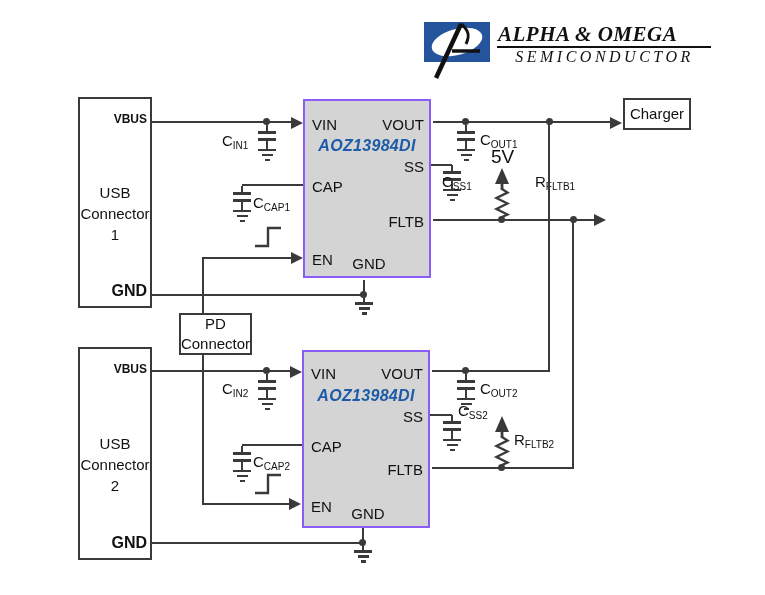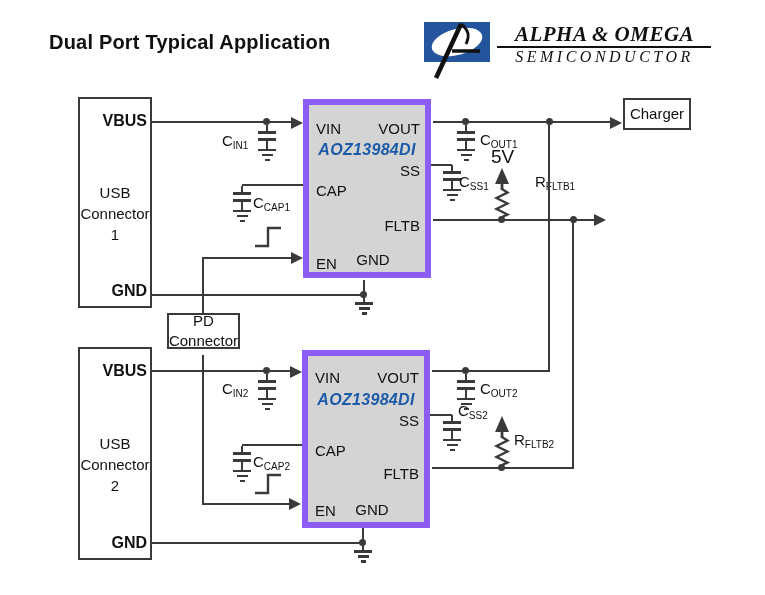--- a/index.html
+++ b/index.html
@@ -8,38 +8,38 @@
     --ic-blue:#1d5ba8;
     --logo-blue:#24549c;
   }
   *{box-sizing:border-box;margin:0;padding:0}
   body{background:#fff;font-family:"Liberation Sans",sans-serif;color:#111}
   .canvas{position:relative;width:765px;height:595px;background:#ffffff;overflow:hidden}
 
   .title{position:absolute;left:49px;top:31px;font-size:20px;font-weight:bold;letter-spacing:0.2px}
 
   
-  .brand1{position:absolute;left:498px;top:22px;width:213px;text-align:center;
+  .brand1{position:absolute;left:498px;top:22px;width:213px;
           font-family:"Liberation Serif",serif;font-style:italic;font-weight:bold;
           font-size:21px;letter-spacing:0.5px;white-space:nowrap}
   .brand-rule{position:absolute;left:497px;top:46px;width:214px;height:2px;background:#111}
   .brand2{position:absolute;left:498px;top:48px;width:213px;text-align:center;
           font-family:"Liberation Serif",serif;font-style:italic;
           font-size:16px;letter-spacing:3.5px;white-space:nowrap}
 
   
   .box{position:absolute;background:#fff;border:2px solid var(--wire)}
   .centerbox{display:flex;flex-direction:column;align-items:center;justify-content:center;
              font-size:15px;line-height:20px;text-align:center}
-  .usb-port{position:absolute;right:3px;top:13px;font-weight:bold;font-size:16px}
+  .usb-port{position:absolute;right:3px;top:13px;font-weight:bold;font-size:12px}
   .usb-gnd{position:absolute;right:3px;bottom:6px;font-weight:bold;font-size:16px}
   .usb-name{position:absolute;left:0;right:0;text-align:center;font-size:15px;line-height:21px}
 
   
-  .ic{position:absolute;background:var(--ic-fill);border:6px solid #8b5cf6}
+  .ic{position:absolute;background:var(--ic-fill);border:2px solid #8b5cf6}
   .pin{position:absolute;font-size:15px;white-space:nowrap}
   .ic-name{position:absolute;left:0;right:0;text-align:center;font-size:16px;font-weight:bold;
            font-style:italic;color:var(--ic-blue);letter-spacing:0.3px}
 
   
   .hw{position:absolute;height:2px;background:var(--wire)}
   .vw{position:absolute;width:2px;background:var(--wire)}
   .dot{position:absolute;width:7px;height:7px;border-radius:50%;background:var(--wire)}
   .arr{position:absolute;width:0;height:0;border-left:12px solid var(--wire);
        border-top:6px solid transparent;border-bottom:6px solid transparent}
@@ -61,21 +61,20 @@
   
   .clabel{position:absolute;font-size:15px;white-space:nowrap}
   .clabel .sub{font-size:10px;vertical-align:-3px}
   .v5{position:absolute;font-size:19px}
 </style>
 </head>
 <body>
 
 <div class="canvas">
 
-  <div class="title">Dual Port Typical Application</div>
 
   <svg style="position:absolute;left:424px;top:21px" width="70" height="60" viewBox="0 0 70 60">
     <rect x="0" y="1" width="66" height="40" fill="#24549c"></rect>
     <ellipse cx="33" cy="21" rx="26" ry="13" fill="#ffffff" transform="rotate(-15 33 21)"></ellipse>
     <path d="M12,57 L37,3" stroke="#111" stroke-width="4.5" fill="none"></path>
     <path d="M37,3 C45,9 46,15 42,23" stroke="#111" stroke-width="3" fill="none"></path>
     <path d="M28,30 L56,30" stroke="#111" stroke-width="3.5" fill="none"></path>
   </svg>
   <div class="brand1">ALPHA &amp; OMEGA</div>
   <div class="brand-rule"></div>
@@ -94,21 +93,21 @@
   <div class="box" style="left:78px;top:347px;width:74px;height:213px">
     <span class="usb-port">VBUS</span>
     <div class="usb-name" style="top:84px">
       <div>USB</div>
       <div>Connector</div>
       <div>2</div>
     </div>
     <span class="usb-gnd">GND</span>
   </div>
 
-  <div class="box centerbox" style="left:167px;top:313px;width:73px;height:36px">
+  <div class="box centerbox" style="left:179px;top:313px;width:73px;height:42px">
     <div>PD</div>
     <div>Connector</div>
   </div>
 
   <div class="box centerbox" style="left:623px;top:98px;width:68px;height:32px">
     <div>Charger</div>
   </div>
 
   <div class="ic" style="left:303px;top:99px;width:128px;height:179px">
     <span class="pin" style="left:7px;top:15px">VIN</span>
@@ -197,21 +196,21 @@
   <div class="cg" style="left:443px;top:165px">
     <div class="st1"></div>
       <div class="pl"></div>
       <div class="gp"></div>
       <div class="pl"></div>
     <div class="st2"></div>
       <div class="gb1"></div>
       <div class="gb2"></div>
       <div class="gb3"></div>
   </div>
-  <div class="clabel" style="left:459px;top:173px"><span>C</span><span class="sub">SS1</span></div>
+  <div class="clabel" style="left:442px;top:173px"><span>C</span><span class="sub">SS1</span></div>
 
   <div class="v5" style="left:491px;top:146px">5V</div>
   <svg style="position:absolute;left:490px;top:167px" width="24" height="54" viewBox="0 0 24 54">
     <polygon points="12,1 5,17 19,17" fill="#3a3a3a"></polygon>
     <rect x="10.6" y="15" width="2.8" height="8" fill="#3a3a3a"></rect>
     <polyline points="12,22 17.5,25.5 6.5,31 17.5,36.5 6.5,42 17.5,47.5 12,50 12,54" fill="none" stroke="#3a3a3a" stroke-width="2.4"></polyline>
   </svg>
   <div class="clabel" style="left:535px;top:173px"><span>R</span><span class="sub">FLTB1</span></div>
 
   <div class="hw" style="left:433px;top:219px;width:163px"></div>

